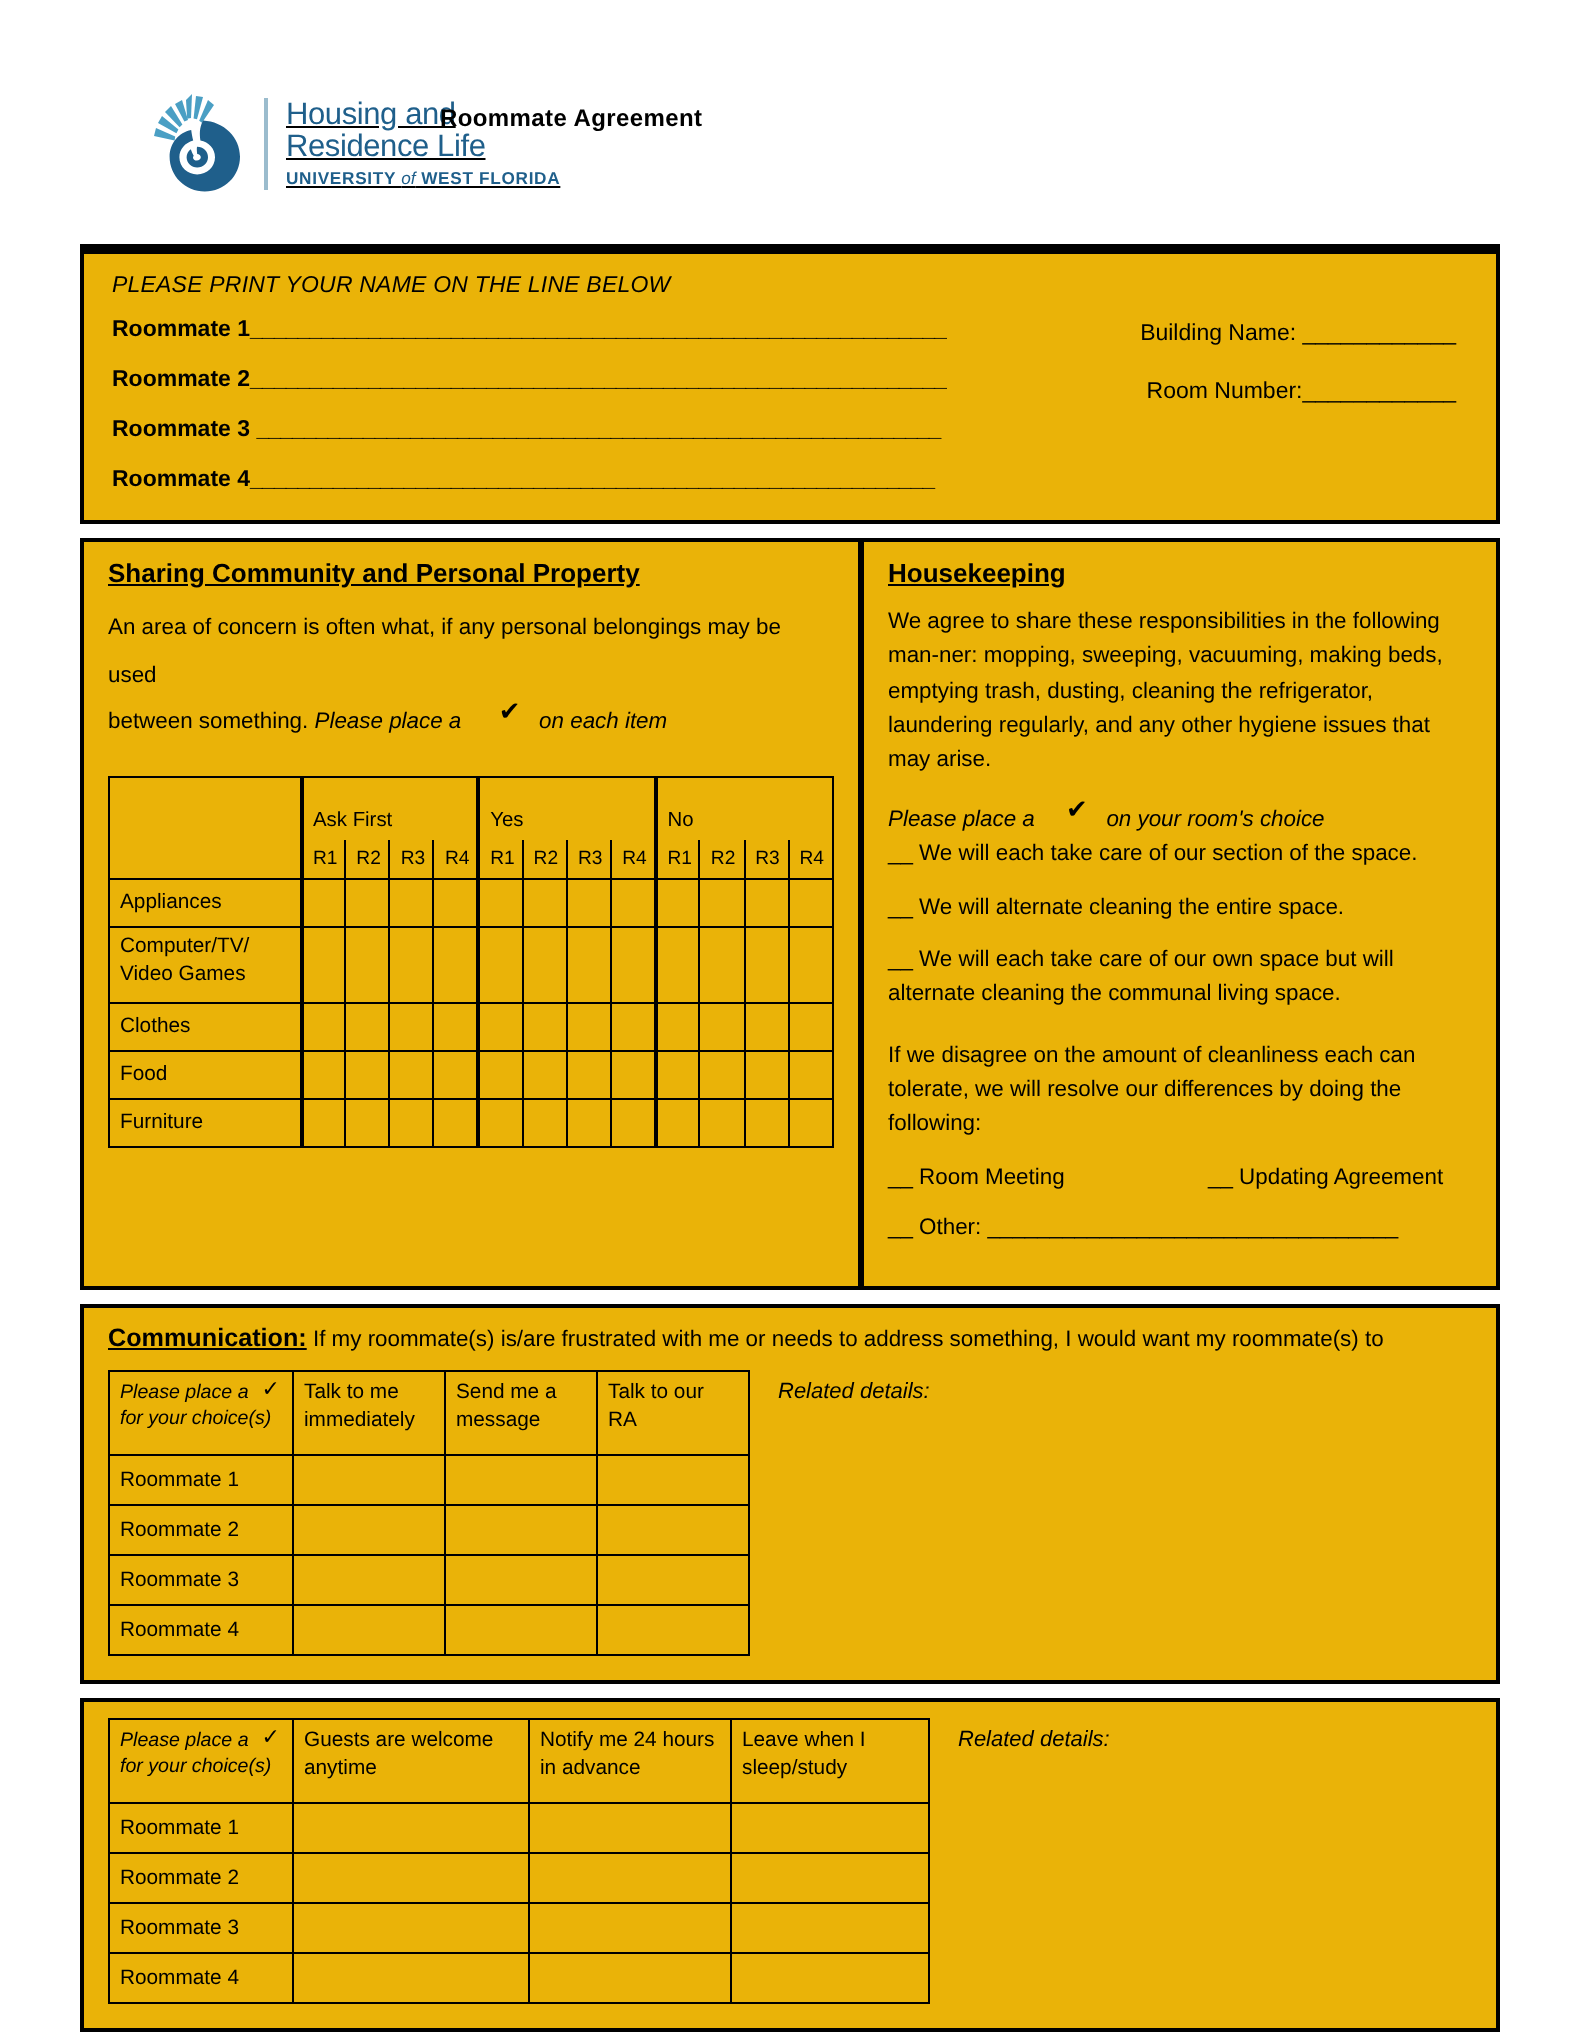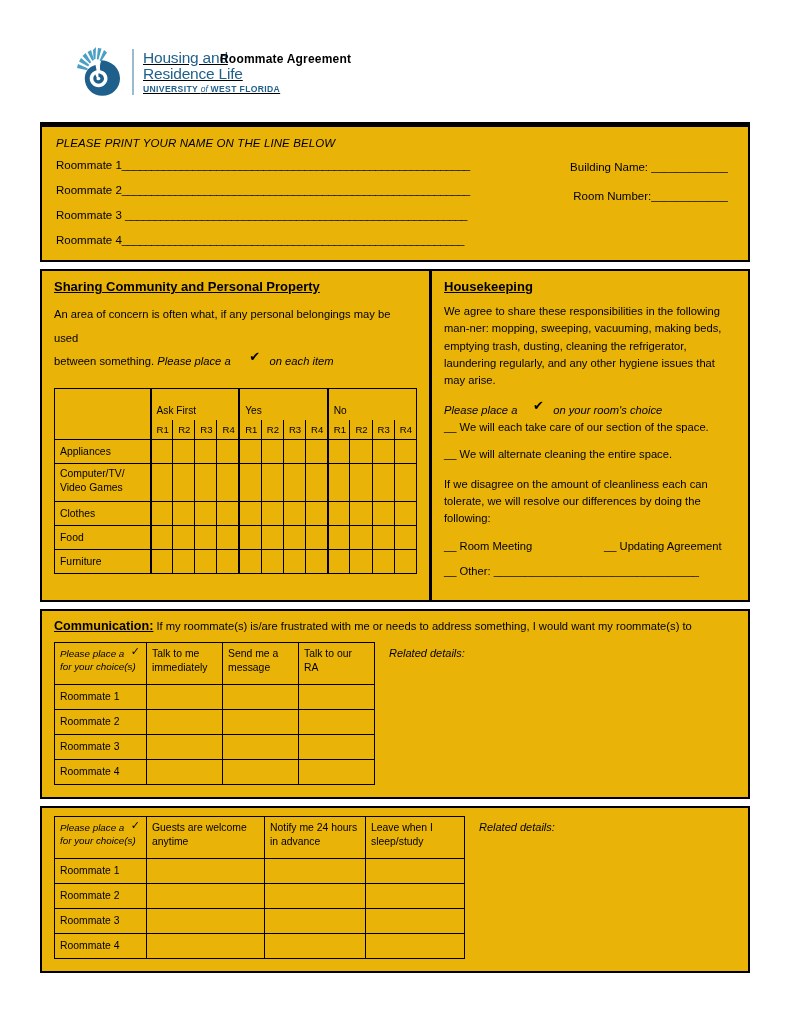--- a/index.html
+++ b/index.html
@@ -78,20 +78,21 @@
     letter-spacing: 0.1px;
   }
   .names-grid { display: flex; }
   .names-left { flex: 0 0 500px; }
   .names-right { flex: 1; padding-top: 2px; text-align: right; padding-right: 6px;}
   .name-row {
     font-size: 11.5px;
     margin-bottom: 13px;
     white-space: nowrap;
     overflow: hidden;
+    font-weight: bold;
   }
   .name-row:last-child { margin-bottom: 2px; }
   .name-row .blank { letter-spacing: -0.5px; }
   .rn-row { font-size: 11.5px; margin-bottom: 17px; white-space: nowrap; }
 
   
   .two-col { display: flex; align-items: stretch; }
   .col-left { flex: 0 0 385px; padding: 8px 12px 10px 12px; }
   .col-div { width: 3px; background: #000; flex: 0 0 auto; }
   .col-right { flex: 1; padding: 8px 14px 10px 12px; }
@@ -382,20 +383,21 @@
       <div class="col-div"></div>
 
       <div class="col-right">
         <div class="sec-title">Housekeeping</div>
         <div class="body-text" style="margin-bottom:14px;">We agree to share these responsibilities in the following man-ner: mopping, sweeping, vacuuming, making beds, emptying trash, dusting, cleaning the refrigerator, laundering regularly, and any other hygiene issues that may arise.</div>
 
         <div class="hk-choice-hdr"><span>Please place a</span>&nbsp;&nbsp;&nbsp;&nbsp;&nbsp;<span class="check">✔</span>&nbsp;&nbsp;&nbsp;<span>on your room's choice</span></div>
 
         <div class="hk-line">__ We will each take care of our section of the space.</div>
         <div class="hk-line">__ We will alternate cleaning the entire space.</div>
+        <div class="hk-line">__ We will each take care of our own space but will alternate cleaning the communal living space.</div>
 
         <div class="hk-line" style="margin-top:14px;margin-bottom:13px;">If we disagree on the amount of cleanliness each can tolerate, we will resolve our differences by doing the following:</div>
 
         <div class="hk-pair">
           <span>__ Room Meeting</span>
           <span>__ Updating Agreement</span>
         </div>
         <div class="hk-line">__ Other: _________________________________</div>
       </div>
     </div>

